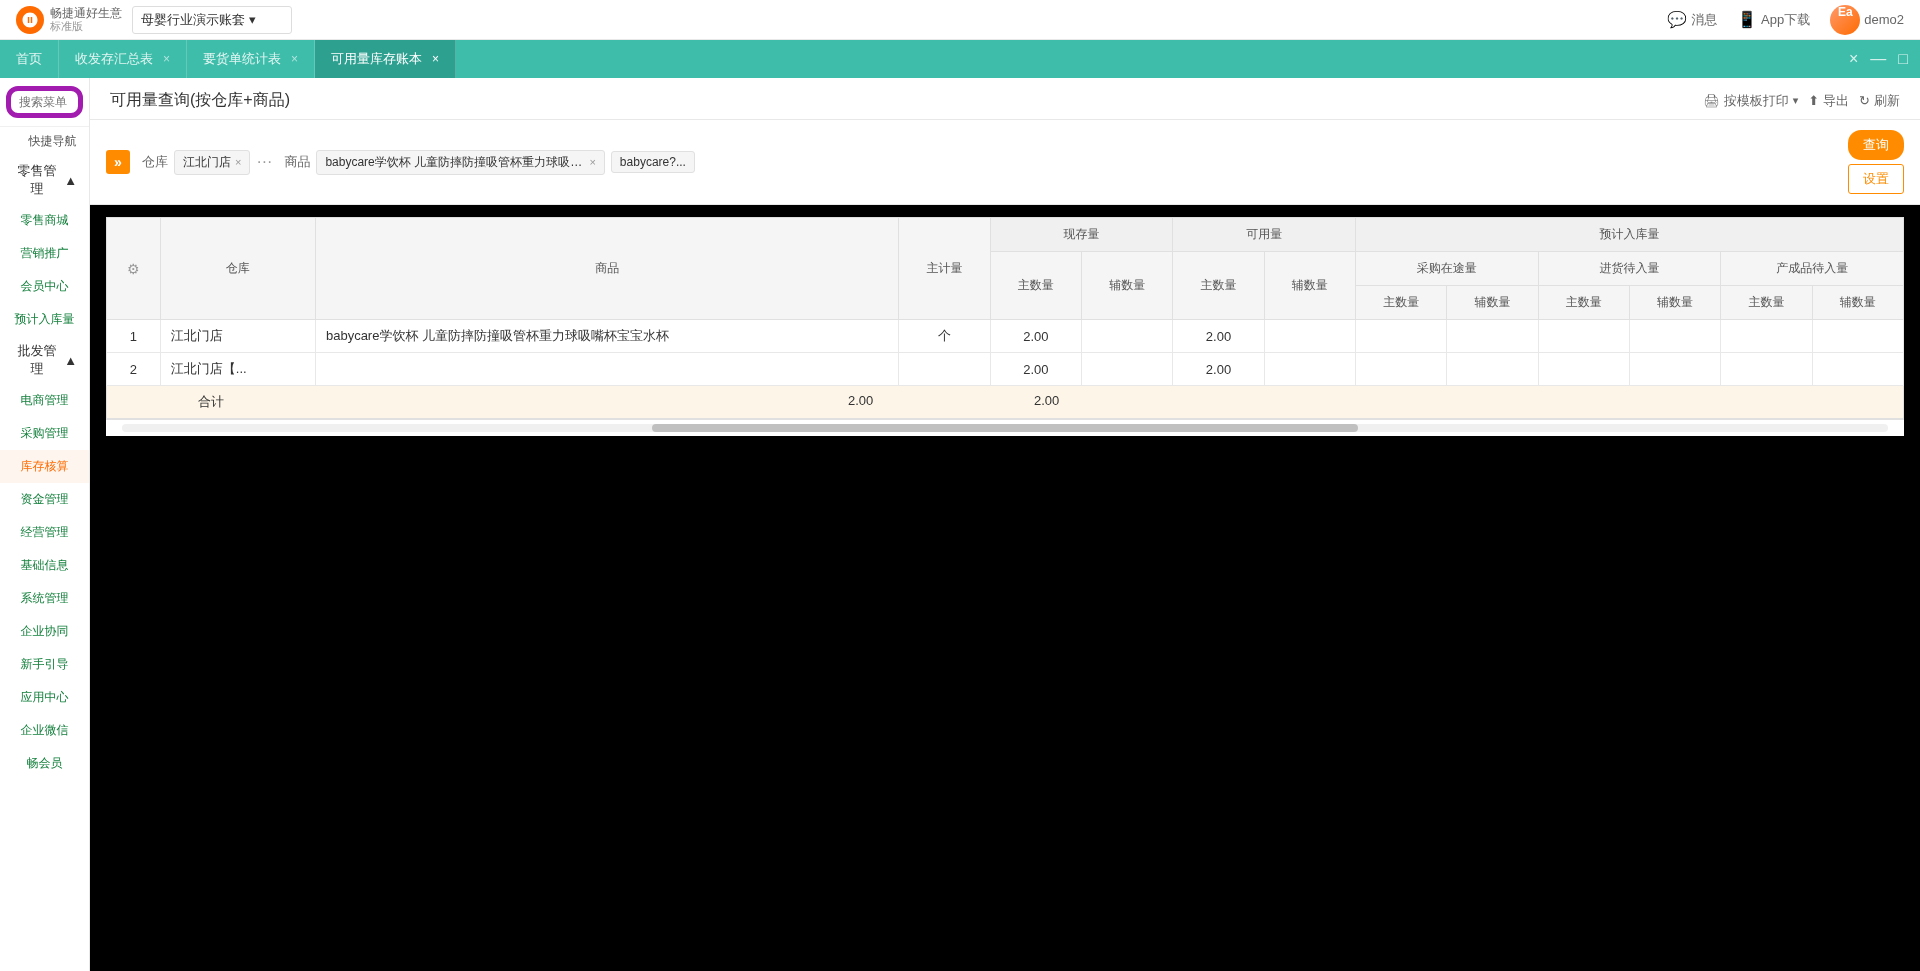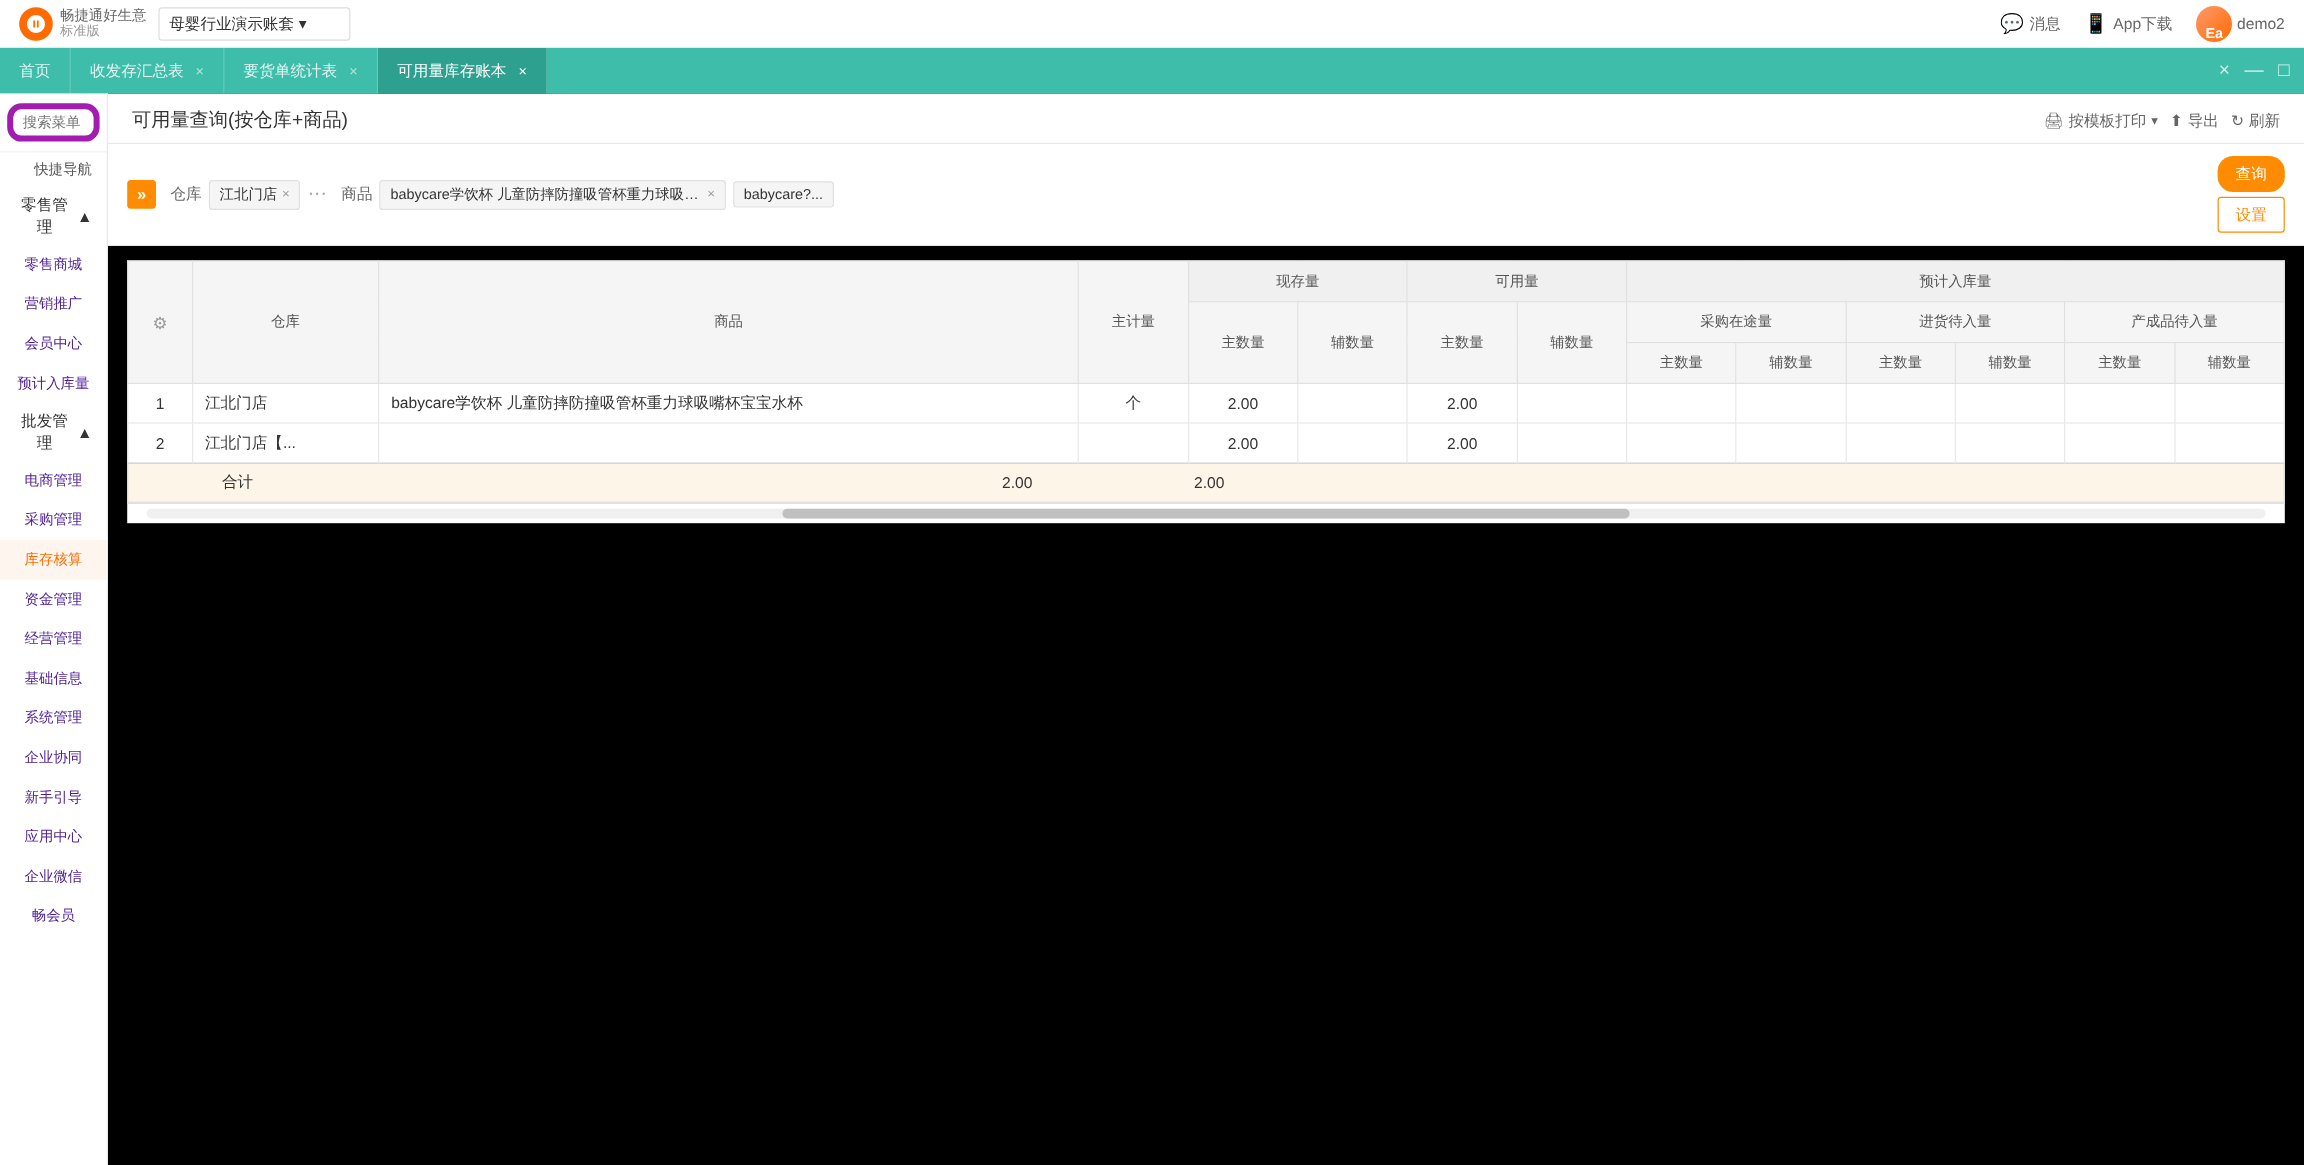--- a/index.html
+++ b/index.html
@@ -18,21 +18,21 @@
     }
     .top-bar-left { display: flex; align-items: center; gap: 10px; }
     .logo-area { display: flex; align-items: center; gap: 6px; }
     .logo-icon { width: 28px; height: 28px; background: #ff6b00; border-radius: 50%; display: flex; align-items: center; justify-content: center; }
     .logo-icon svg { width: 18px; height: 18px; fill: #fff; }
     .logo-text { font-size: 12px; color: #666; line-height: 1.2; }
     .logo-text span { display: block; }
     .industry-select { display: flex; align-items: center; gap: 4px; font-size: 13px; color: #333; cursor: pointer; padding: 4px 8px; border: 1px solid #ddd; border-radius: 3px; background: #fff; min-width: 160px; }
     .top-bar-right { display: flex; align-items: center; gap: 20px; }
     .top-right-item { display: flex; align-items: center; gap: 4px; cursor: pointer; color: #666; font-size: 13px; }
-    .avatar { width: 30px; height: 30px; border-radius: 50%; background: linear-gradient(135deg, #ff9a6c, #ff6b00); display: flex; align-items: flex-end; justify-content: center; color: #fff; font-size: 12px; font-weight: bold; }
+    .avatar { width: 30px; height: 30px; border-radius: 50%; background: linear-gradient(135deg, #ff9a6c, #ff6b00); display: flex; align-items: flex-start; justify-content: center; color: #fff; font-size: 12px; font-weight: bold; }
 
     
     .tab-bar {
       height: 38px;
       background: #3dbdaa;
       display: flex;
       align-items: center;
       padding: 0 0 0 0;
       gap: 0;
     }
@@ -81,21 +81,21 @@
       border: 5px solid #a21caf;
       border-radius: 12px;
       font-size: 12px;
       color: #999;
       outline: none;
     }
     .sidebar-item {
       padding: 8px 12px;
       cursor: pointer;
       font-size: 12px;
-      color: #4c1d95;
+      color: #15803d;
       display: flex;
       align-items: center;
       justify-content: center;
       text-align: center;
       flex-direction: column;
       gap: 2px;
     }
     .sidebar-item.active { color: #ff6b00; background: #fff5ef; }
     .sidebar-item.section-header {
       color: #333;
@@ -196,24 +196,25 @@
     }
     .settings-icon { color: #999; font-size: 14px; cursor: pointer; }
     .col-group-header { background: #f0f0f0 !important; }
 
     
     .table-footer {
       background: #fdf5e8;
       border: 1px solid #e0e0e0;
       border-top: none;
       display: flex;
-      align-items: center;
+      align-items: flex-start;
       padding: 7px 10px;
       font-size: 13px;
       font-weight: 500;
+      gap: 13px;
     }
 
     
     .scroll-bar-area {
       background: #fff;
       padding: 4px 16px;
       border-top: 1px solid #e0e0e0;
     }
     .scroll-track { height: 8px; background: #f0f0f0; border-radius: 4px; }
     .scroll-thumb { height: 8px; width: 40%; background: #c0c0c0; border-radius: 4px; margin: 0 auto; }

